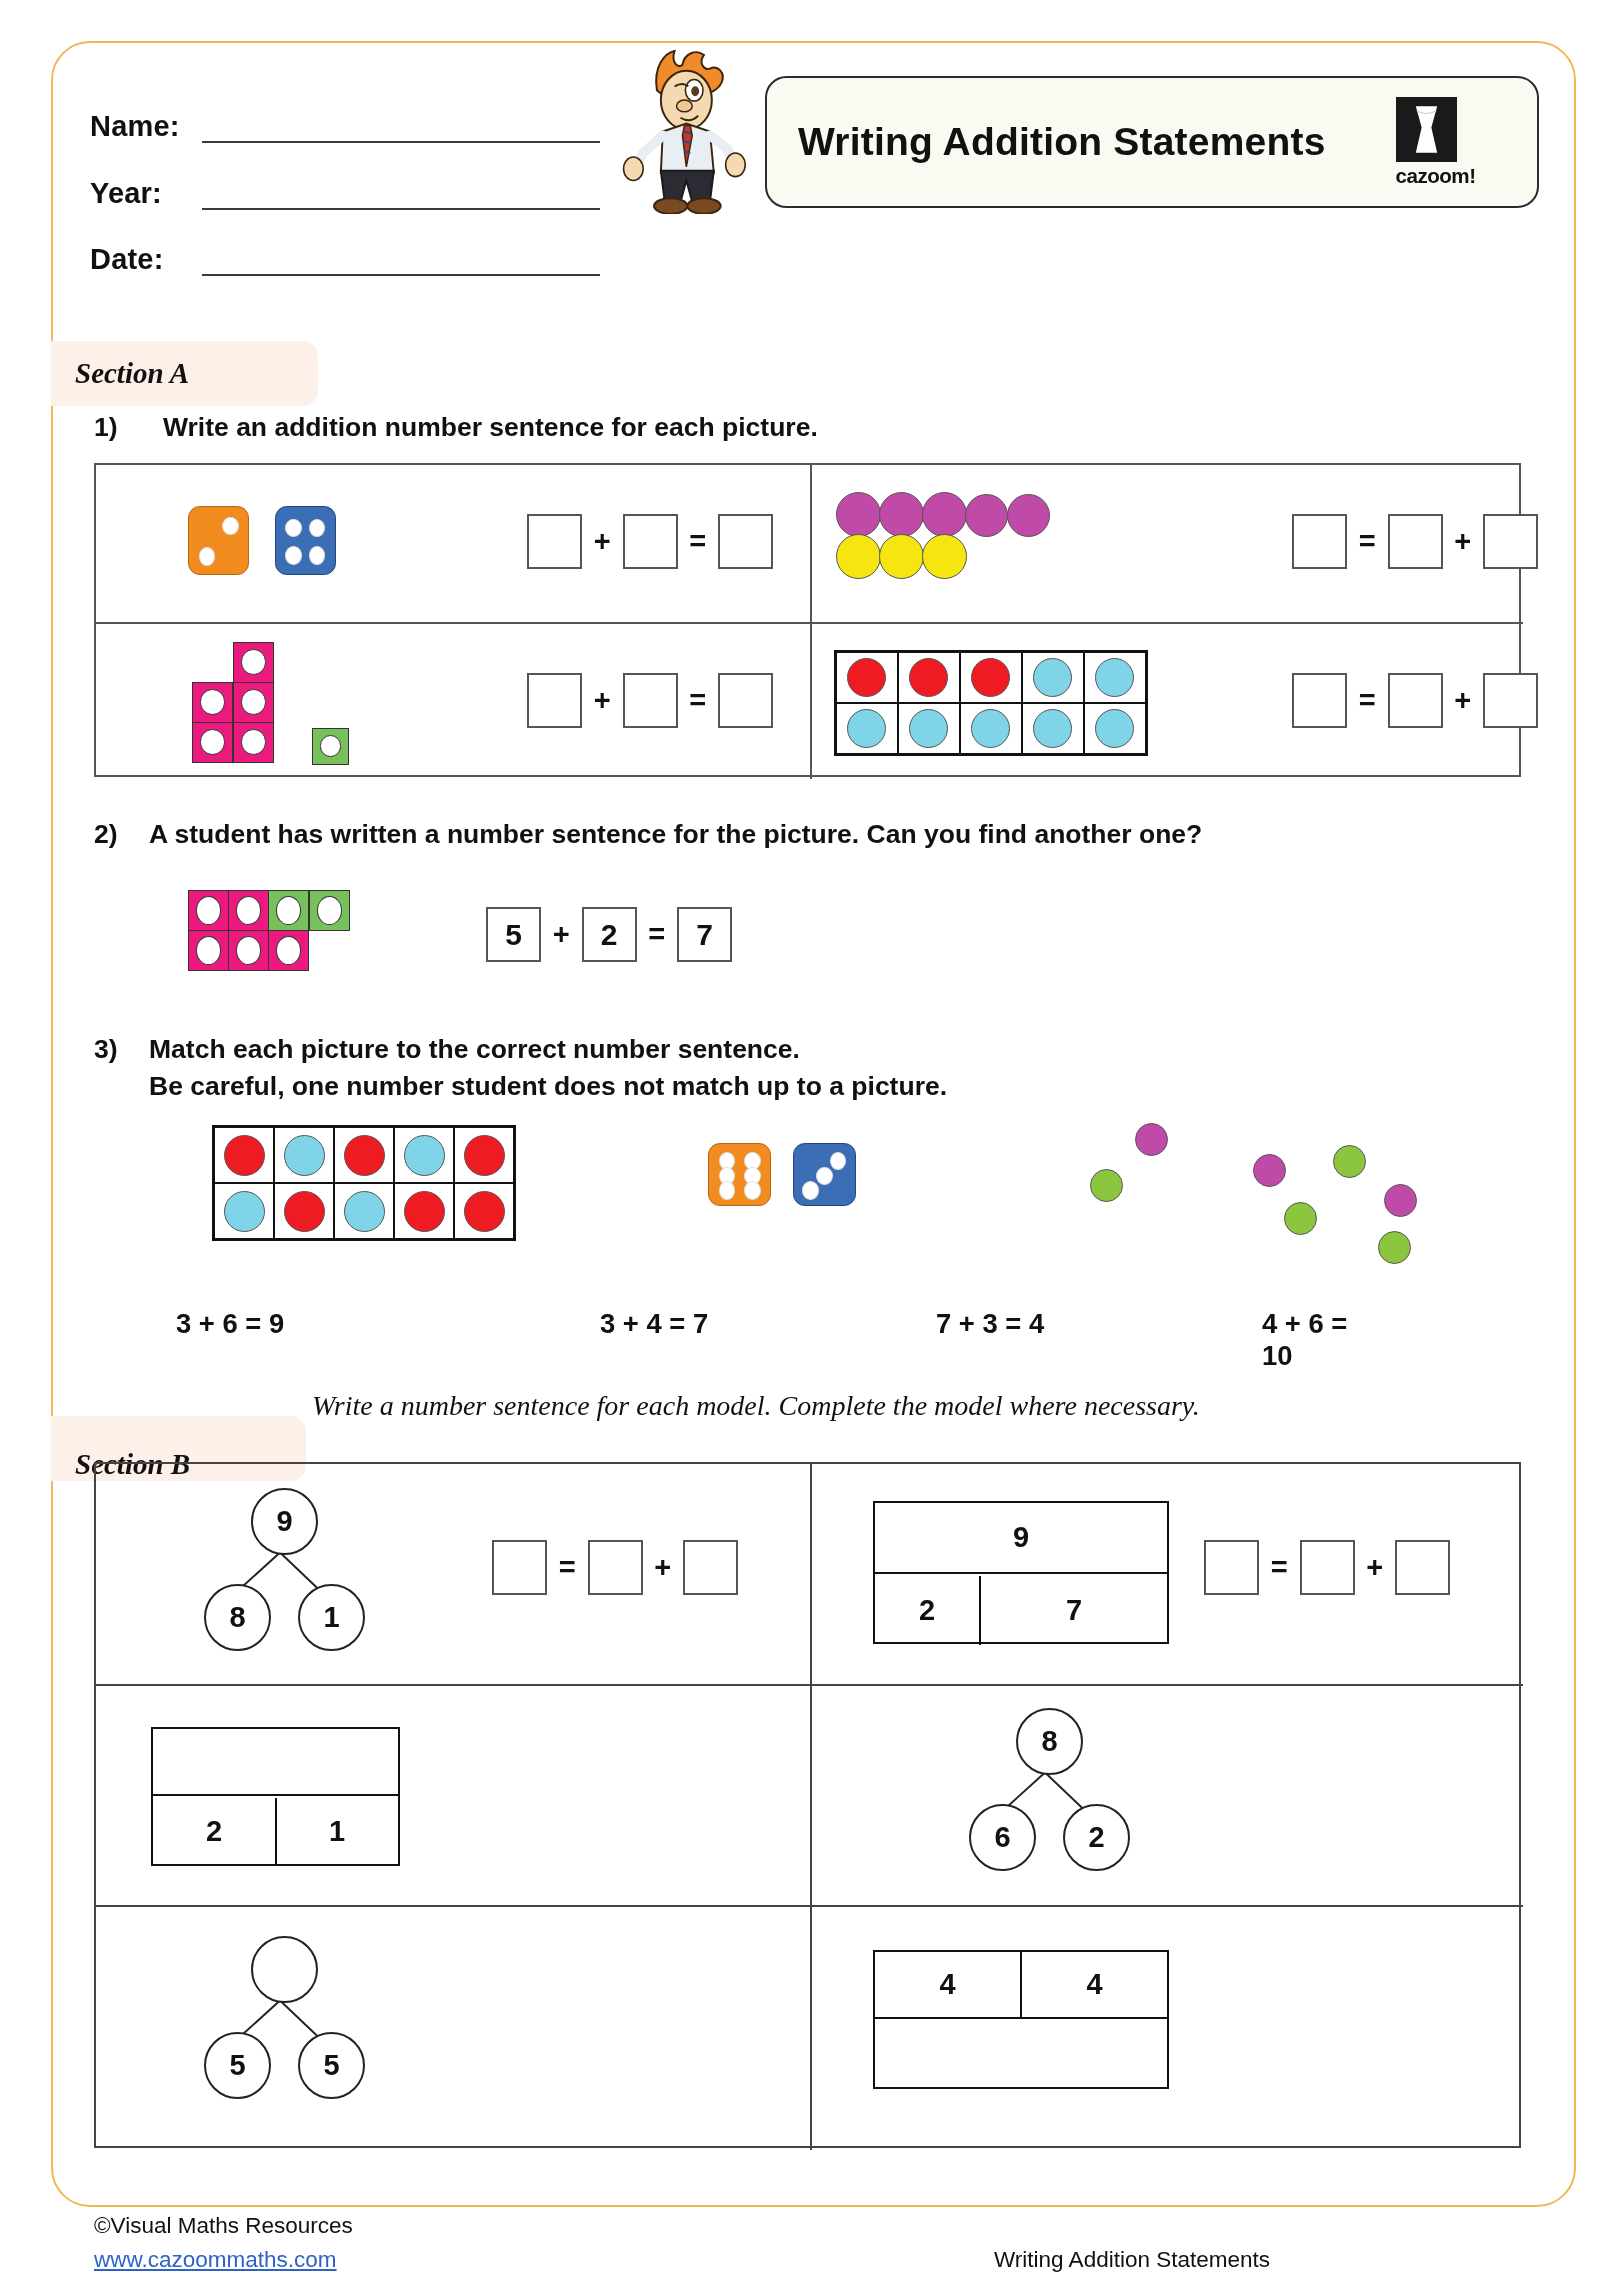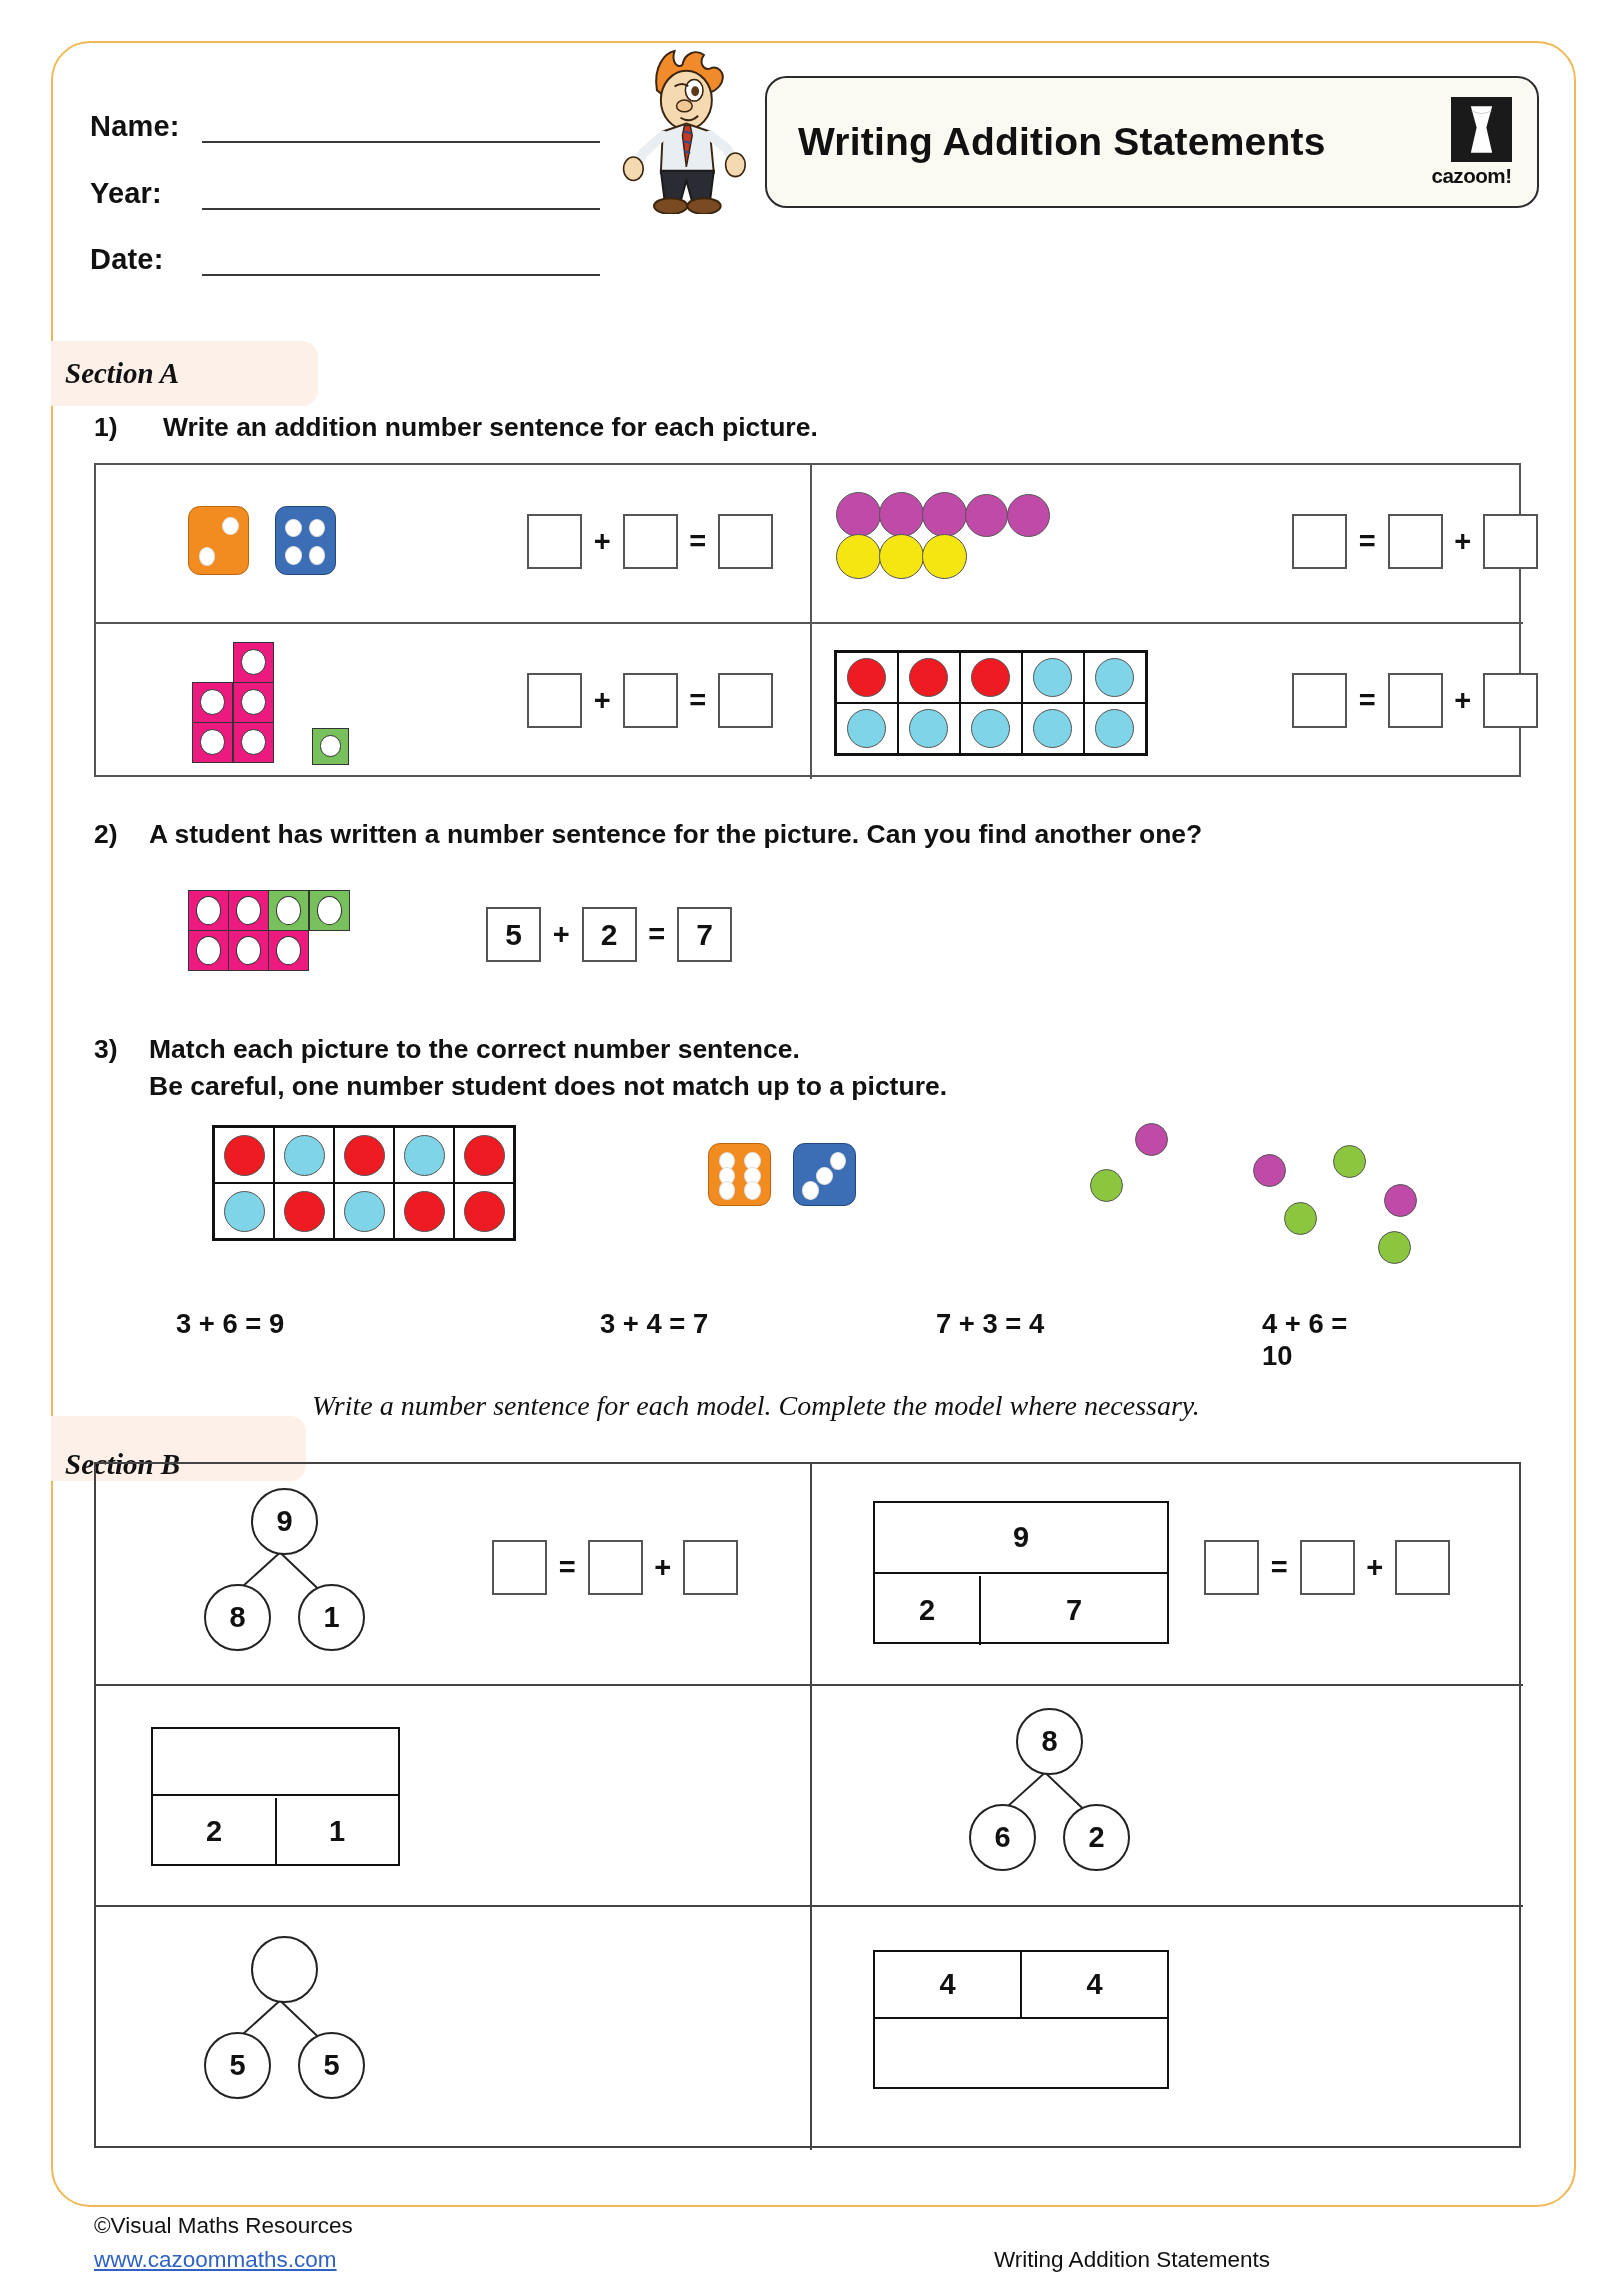--- a/index.html
+++ b/index.html
@@ -34,28 +34,28 @@
 
   .mascot{ position:absolute; left:600px; top:47px; width:157px; height:167px;}
 
   .title-box{
     position:absolute; left:765px; top:76px; width:774px; height:132px;
     border:2px solid #2b2b2b; border-radius:21.6px; background:#fbfaf2;
     display:flex; align-items:center; justify-content:space-between;
     padding:0 25.5px 0 31px;
   }
   .title-text{ font-size:39px; font-weight:bold; line-height:1.08; letter-spacing:0.2px; max-width:549px;}
-  .logo{ width:116px; height:102px; display:flex; flex-direction:column; align-items:flex-end; justify-content:center;}
+  .logo{ width:116px; height:102px; display:flex; flex-direction:column; align-items:flex-start; justify-content:center;}
   .logo-mark{ width:61px; height:65px; background:#1a1a1a; display:flex; align-items:center; justify-content:center;}
   .logo-word{ font-size:20.6px; font-weight:bold; letter-spacing:-0.5px; margin-top:2px;}
 
   
   .section-bar{
     position:absolute; background:#fdf0e8; border-radius:0 15.7px 15.7px 0;
-    display:flex; align-items:center; padding-left:14px;
+    display:flex; align-items:center; padding-left:24px;
   }
   .section-label{ font-family:"Liberation Serif", serif; font-weight:bold; font-style:italic; font-size:29px;}
   .section-desc{ font-family:"Liberation Serif", serif; font-style:italic; font-size:28px; }
 
   
   .qtext{ position:absolute; font-size:26.5px; font-weight:bold; }
   .qnum{ position:absolute; font-size:26.5px; font-weight:bold; }
 
   
   .q1-table{ position:absolute; left:94px; top:463px; width:1427px; height:314px; border:2px solid #555; }

